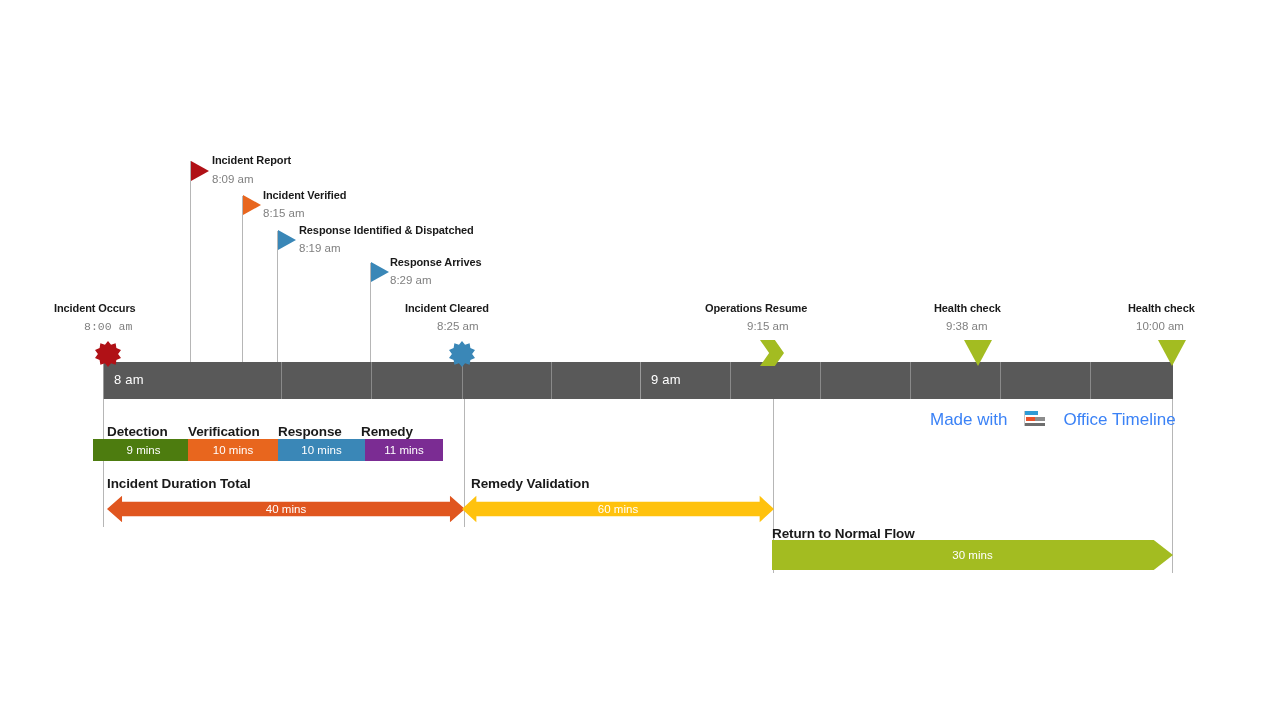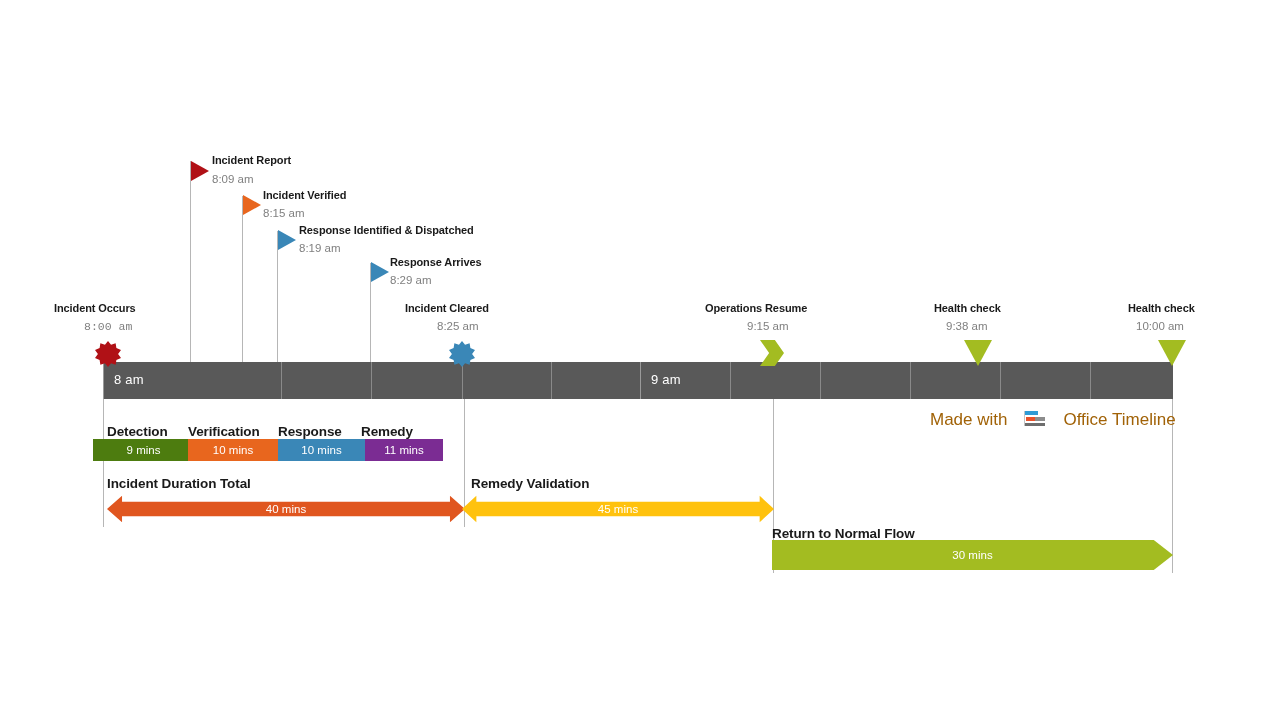--- a/index.html
+++ b/index.html
@@ -124,21 +124,21 @@
     letter-spacing: -.1px;
   }
 
   
   .brand {
     position: absolute;
     display: flex;
     align-items: center;
     gap: 16px;
     font-size: 17px;
-    color: #a16207;
+    color: #3b82f6;
     text-align: center;
   }
   .brand-logo {
     position: relative;
     width: 24px; height: 20px;
     background: #ffffff;
   }
   .brand-logo i { position: absolute; display: block; }
 </style>
 </head>
@@ -219,21 +219,21 @@
         <span>11 mins</span>
       </div>
     </div>
   <div id="dbars">
       <div class="dbar-label" style="left: 107px; top: 476px;">Incident Duration Total</div>
       <div class="dbar arrow-both" style="left: 107px; top: 494px; width: 358px; background: rgb(224, 86, 31);">
         <span>40 mins</span>
       </div>
       <div class="dbar-label" style="left: 462px; top: 476px; padding-left: 9px;">Remedy Validation</div>
       <div class="dbar arrow-both-y" style="left: 462px; top: 494px; width: 312px; background: rgb(255, 194, 14);">
-        <span>45 mins</span>
+        <span>60 mins</span>
       </div>
       <div class="dbar-label" style="left: 772px; top: 526px;">Return to Normal Flow</div>
       <div class="dbar arrow-right" style="left: 772px; top: 540px; width: 401px; background: rgb(163, 188, 33);">
         <span>30 mins</span>
       </div>
     </div>
 
   <div class="brand" id="brand" style="left: 930px; top: 410px;">
     <span>Made with</span>
     <span class="brand-logo" id="brandlogo">

